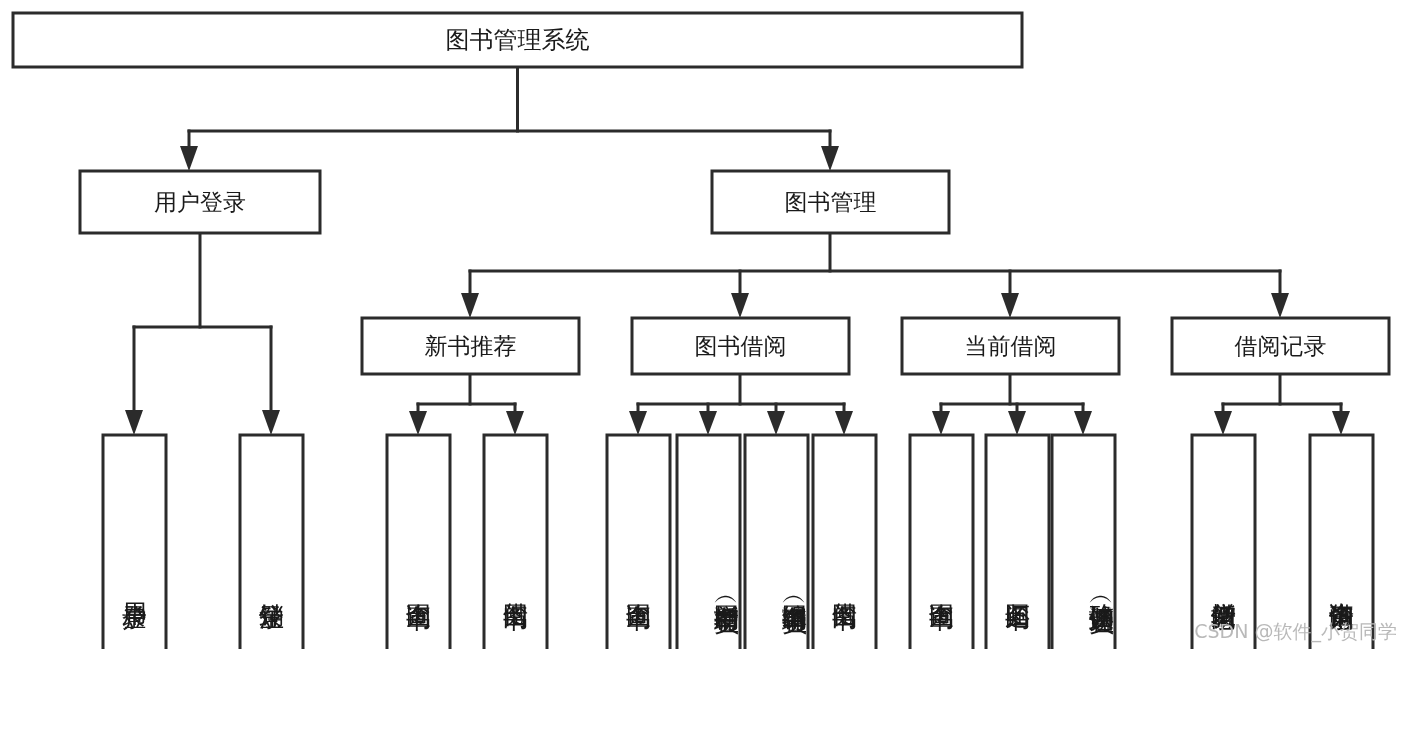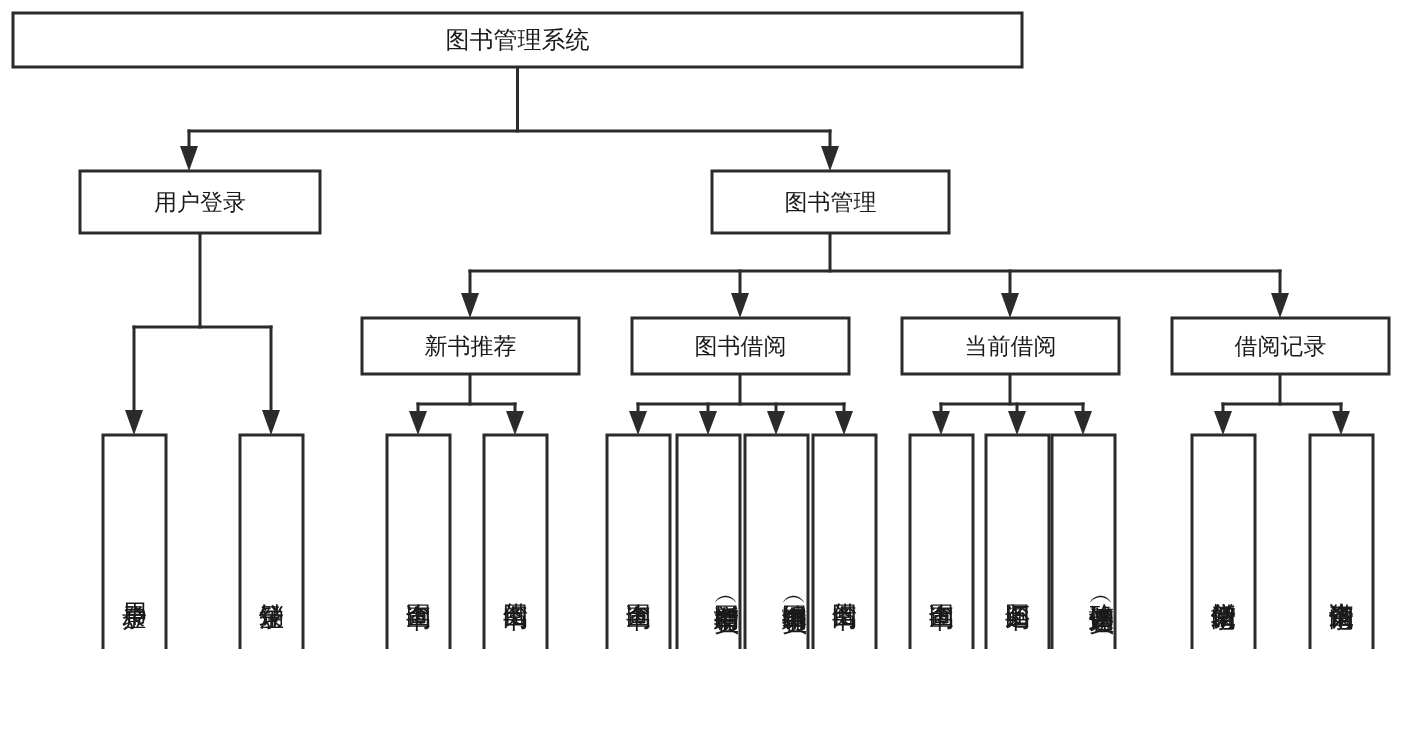--- a/index.html
+++ b/index.html
@@ -221,14 +221,15 @@
   <div class="vlabel" style="left:910px; top:435px; width:63px; height:300px; display:flex; align-items:center; justify-content:center;">查询图书</div>
 
   <div class="vlabel" style="left:986px; top:435px; width:63px; height:300px; display:flex; align-items:center; justify-content:center;">归还图书</div>
 
   <div class="vlabel" style="left:1052px; top:443px; width:63px; height:290px; display:flex; align-items:flex-start; justify-content:center;">确认归还（管理员）</div>
 
   <div class="vlabel" style="left:1192px; top:435px; width:63px; height:300px; display:flex; align-items:center; justify-content:center;">新增借阅记录</div>
 
   <div class="vlabel" style="left:1310px; top:435px; width:63px; height:300px; display:flex; align-items:center; justify-content:center;">查询借阅记录</div>
 
+  <div class="watermark">CSDN @软件_小贺同学</div>
 
 </div>
 
 </body></html>

